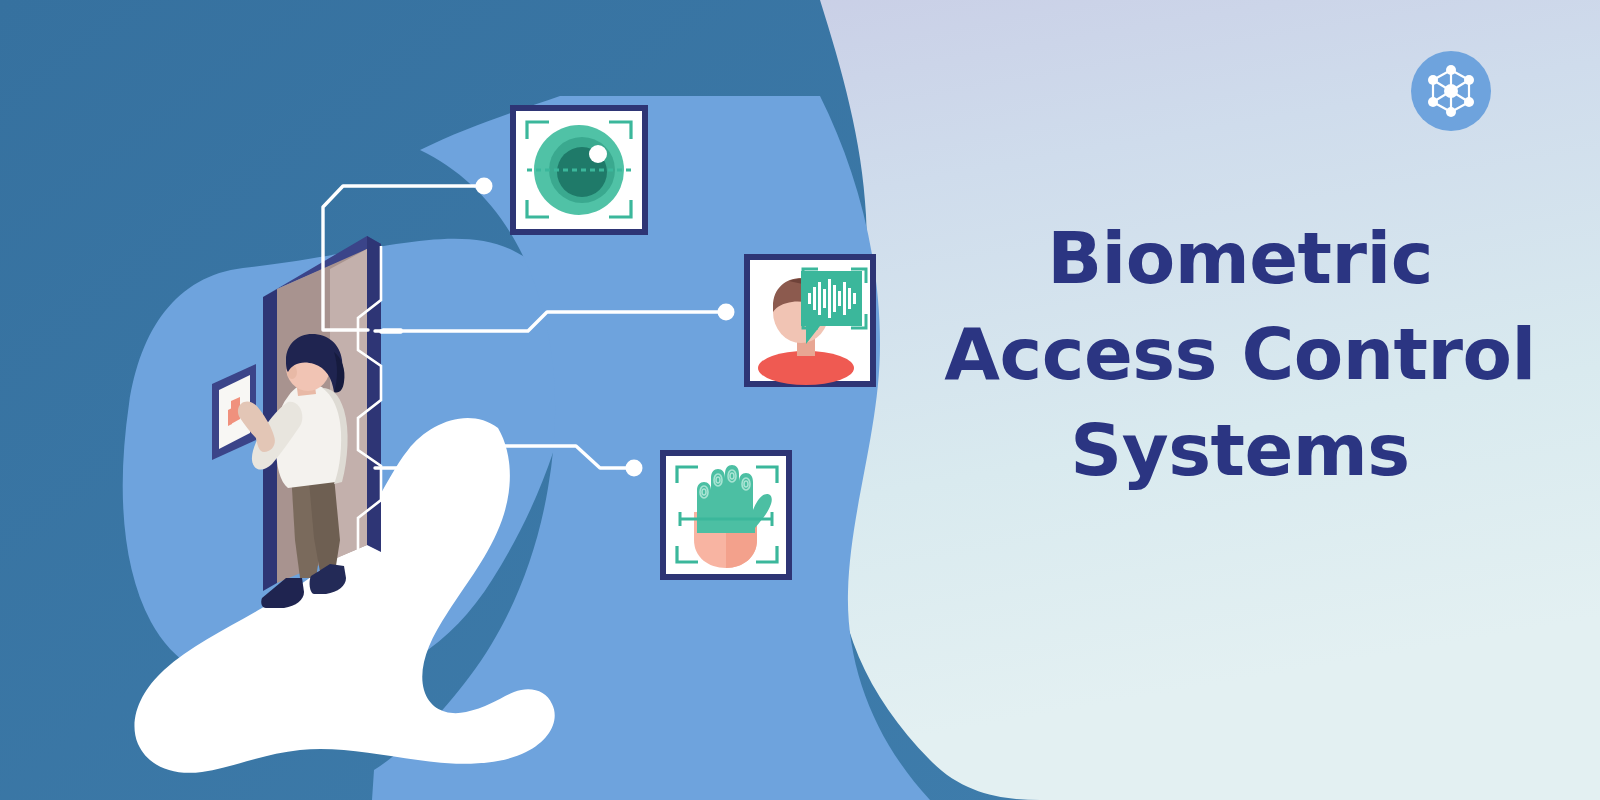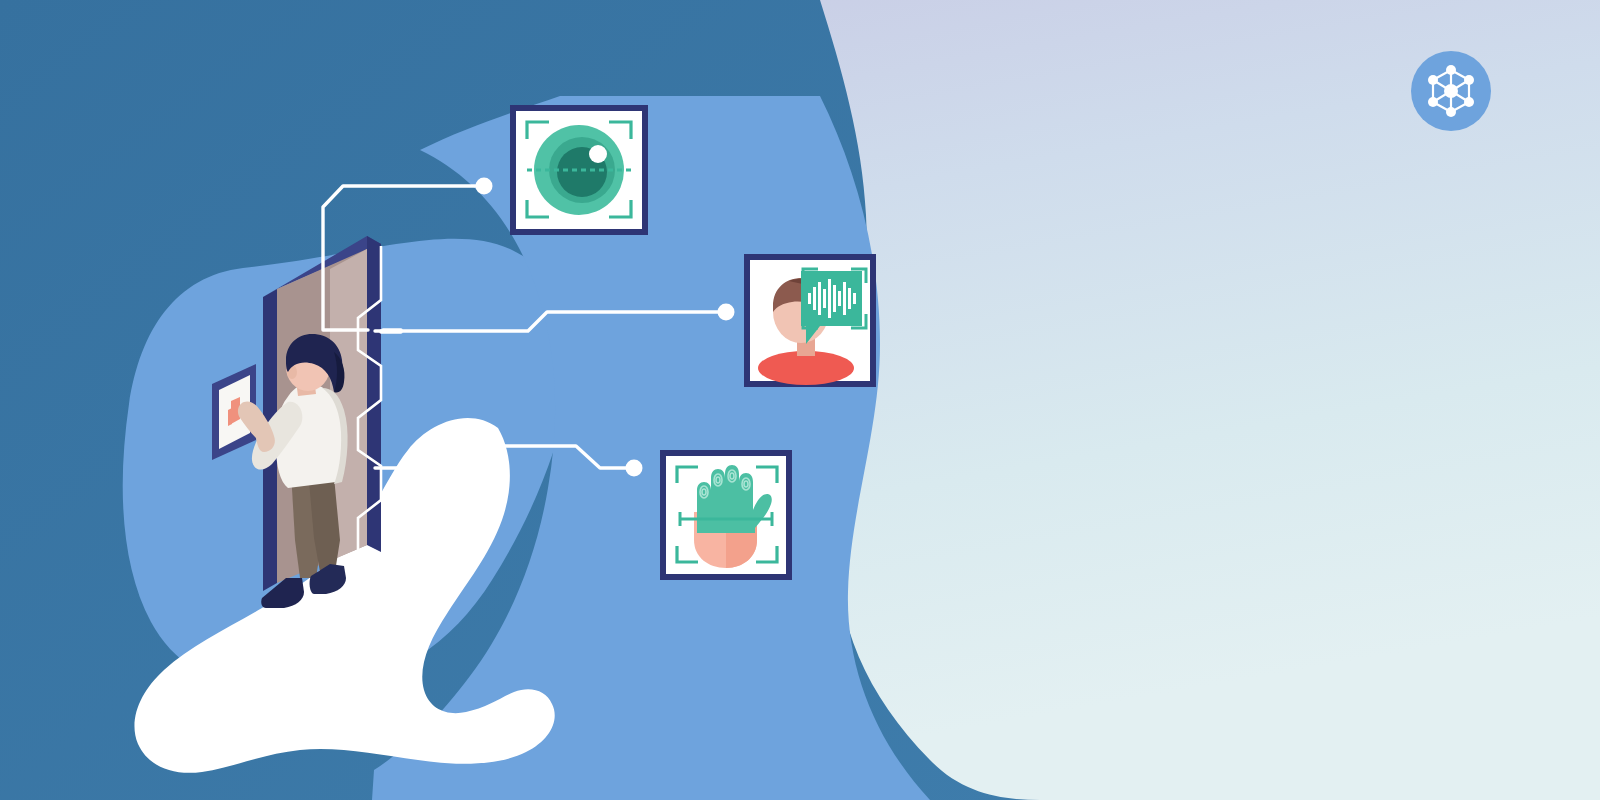--- a/index.html
+++ b/index.html
@@ -353,14 +353,19 @@
         <circle cx="40" cy="19" r="5"></circle>
         <circle cx="58" cy="29" r="5"></circle>
         <circle cx="58" cy="51" r="5"></circle>
         <circle cx="40" cy="61" r="5"></circle>
         <circle cx="22" cy="51" r="5"></circle>
         <circle cx="22" cy="29" r="5"></circle>
       </g>
     </svg>
   </div>
 
+  <div id="headline">
+    <span class="hl-line">Biometric</span>
+    <span class="hl-line">Access Control</span>
+    <span class="hl-line">Systems</span>
+  </div>
 
 </div>
 
 </body></html>

